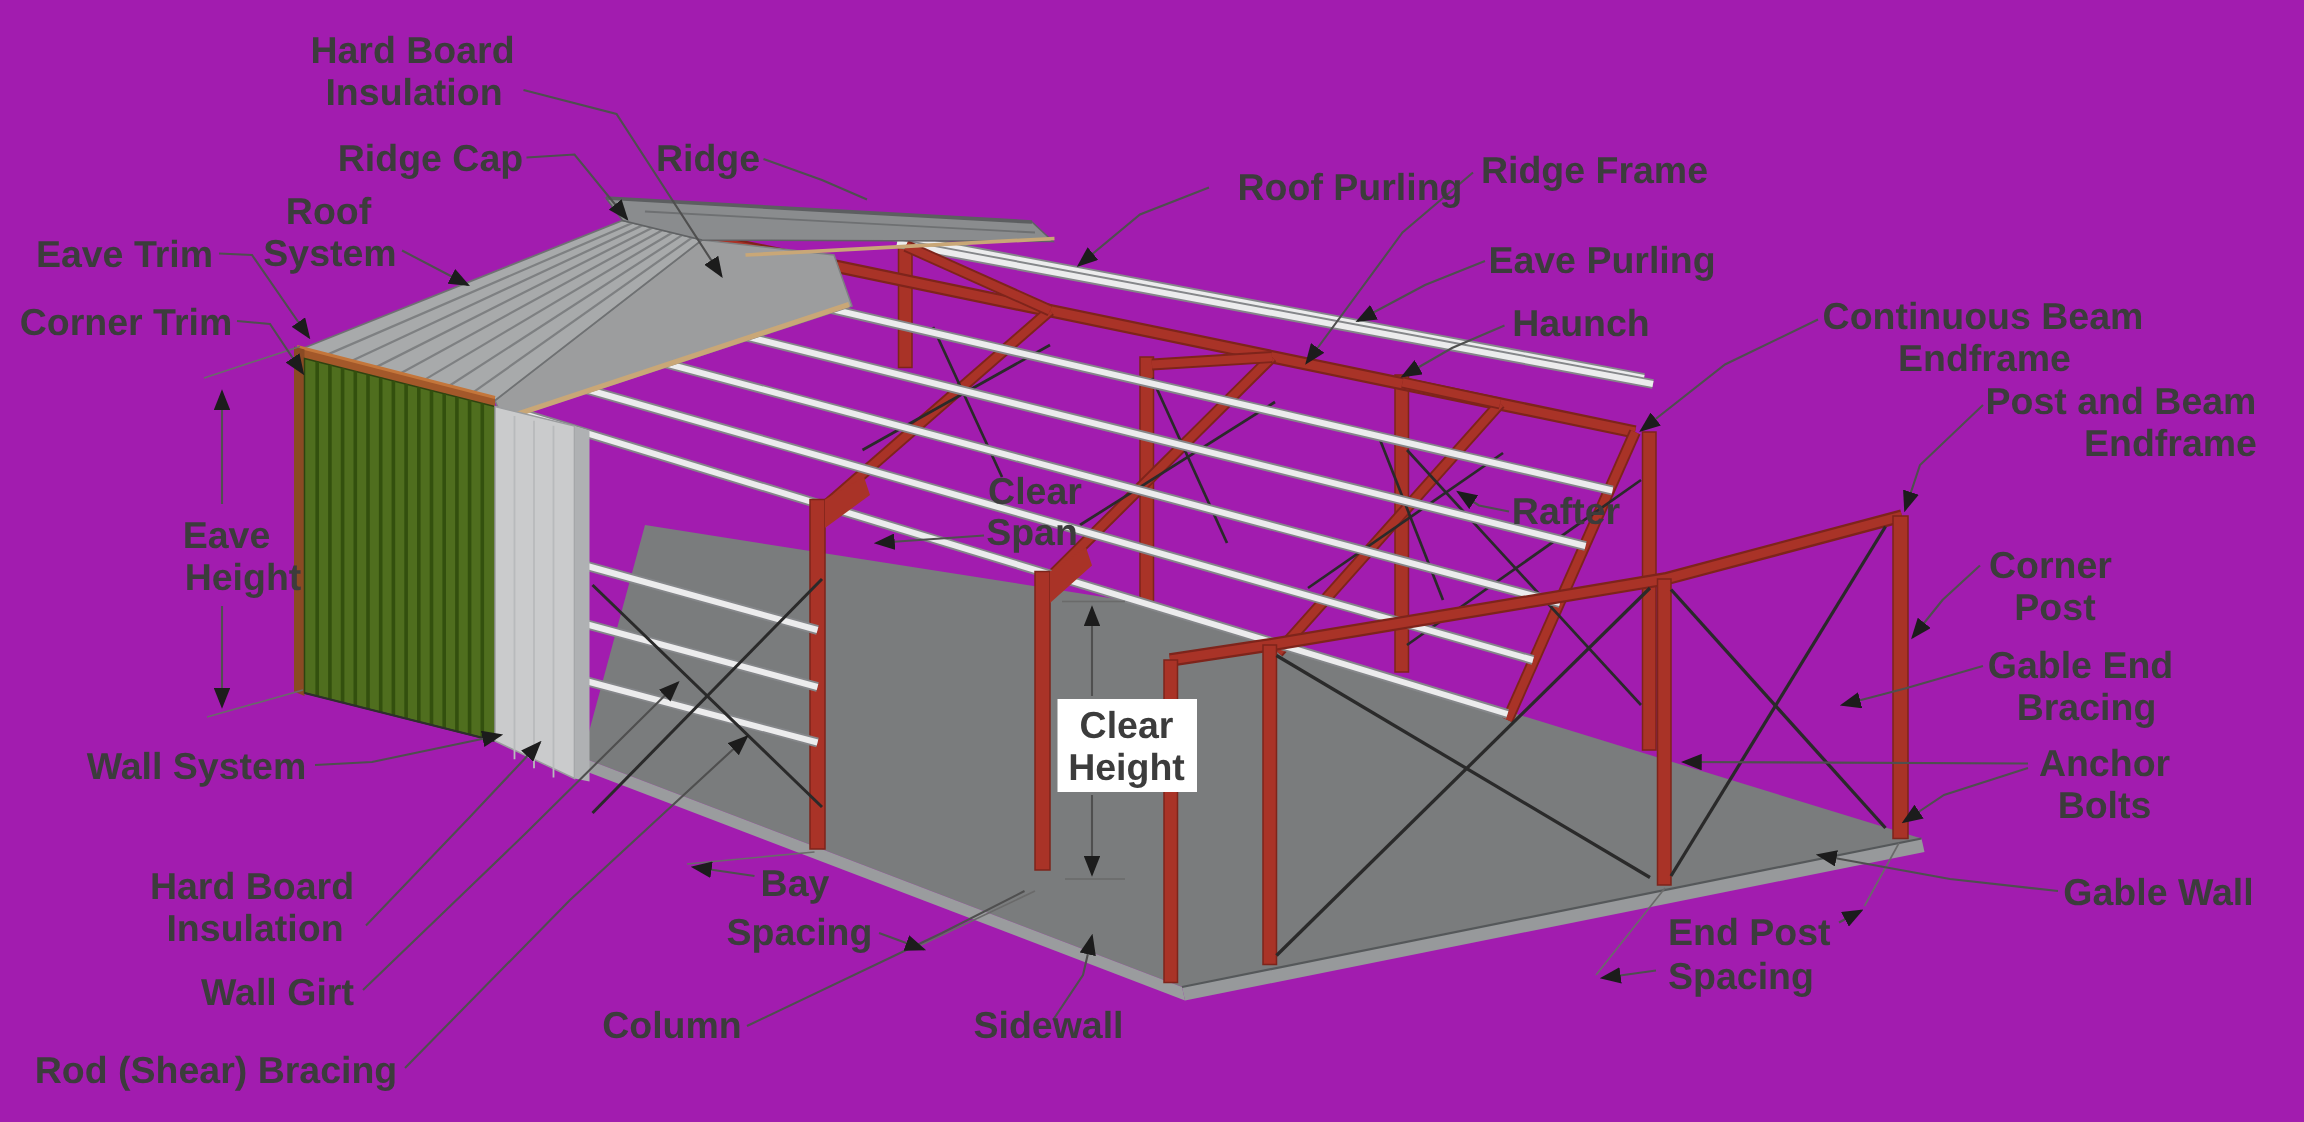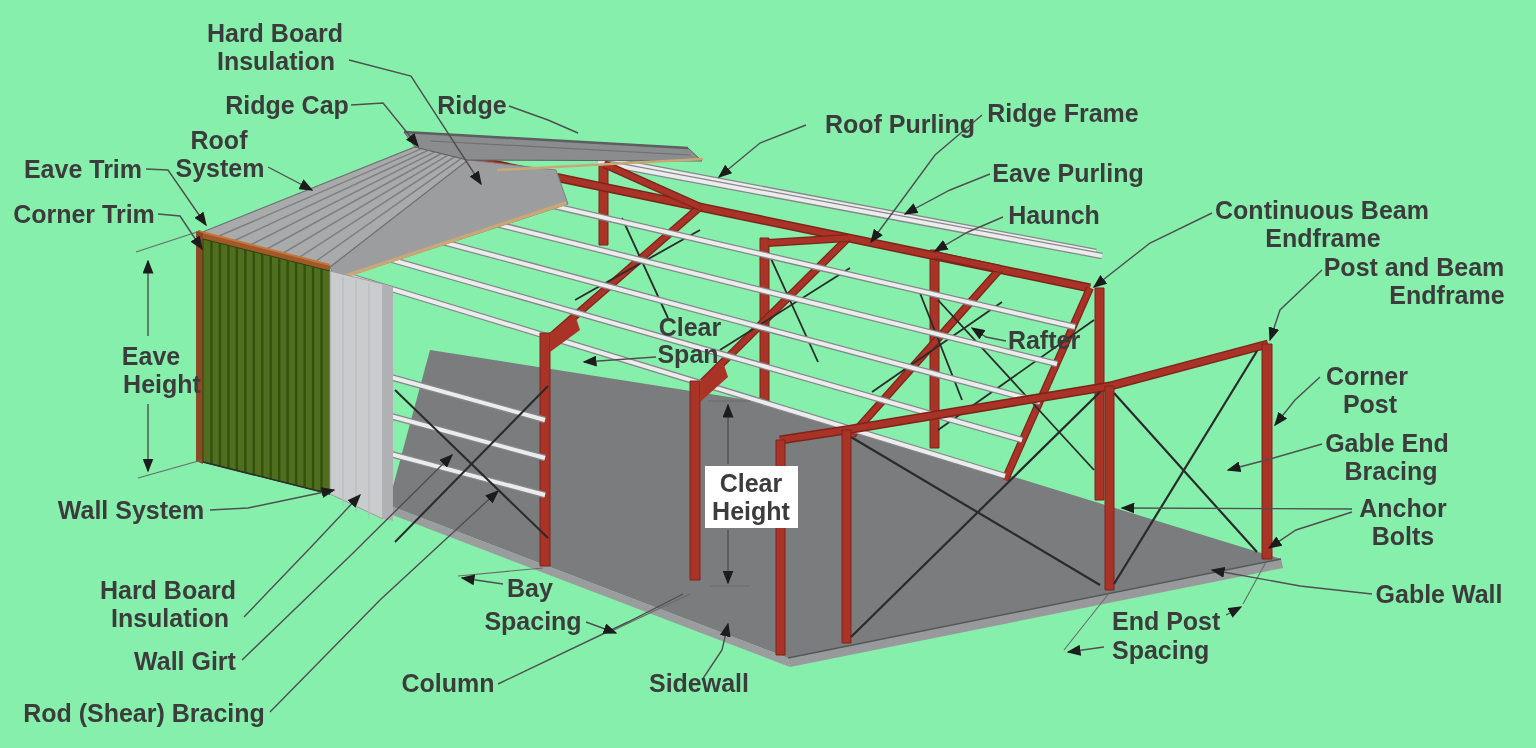--- a/index.html
+++ b/index.html
@@ -1,16 +1,16 @@
 <!DOCTYPE html>
 <html><head>
 <meta charset="utf-8">
 <style>
   html,body{margin:0;padding:0;background:#ffffff;}
-  #stage{position:relative;width:1536px;height:748px;background:#86efac;overflow:hidden;
+  #stage{position:relative;width:1536px;height:748px;background:#a21caf;overflow:hidden;
          font-family:"Liberation Sans", sans-serif;}
   svg{position:absolute;left:0;top:0;}
   text.lbl{font-family:"Liberation Sans", sans-serif;font-weight:bold;font-size:25px;fill:#3c3c3c;}
 </style>
 </head>
 <body>
 
 <div id="stage">
   <svg id="scene" width="1536" height="748" viewBox="0 0 1536 748">
     <defs>

